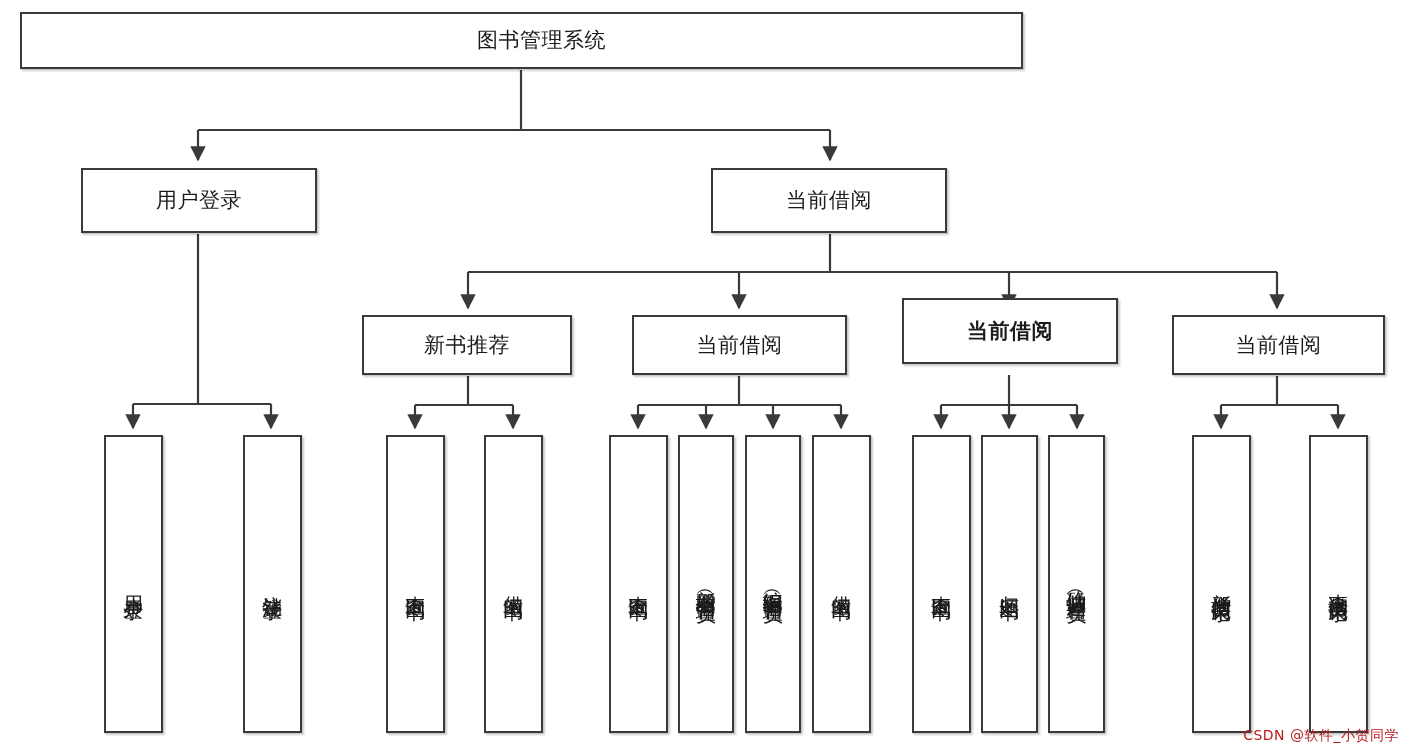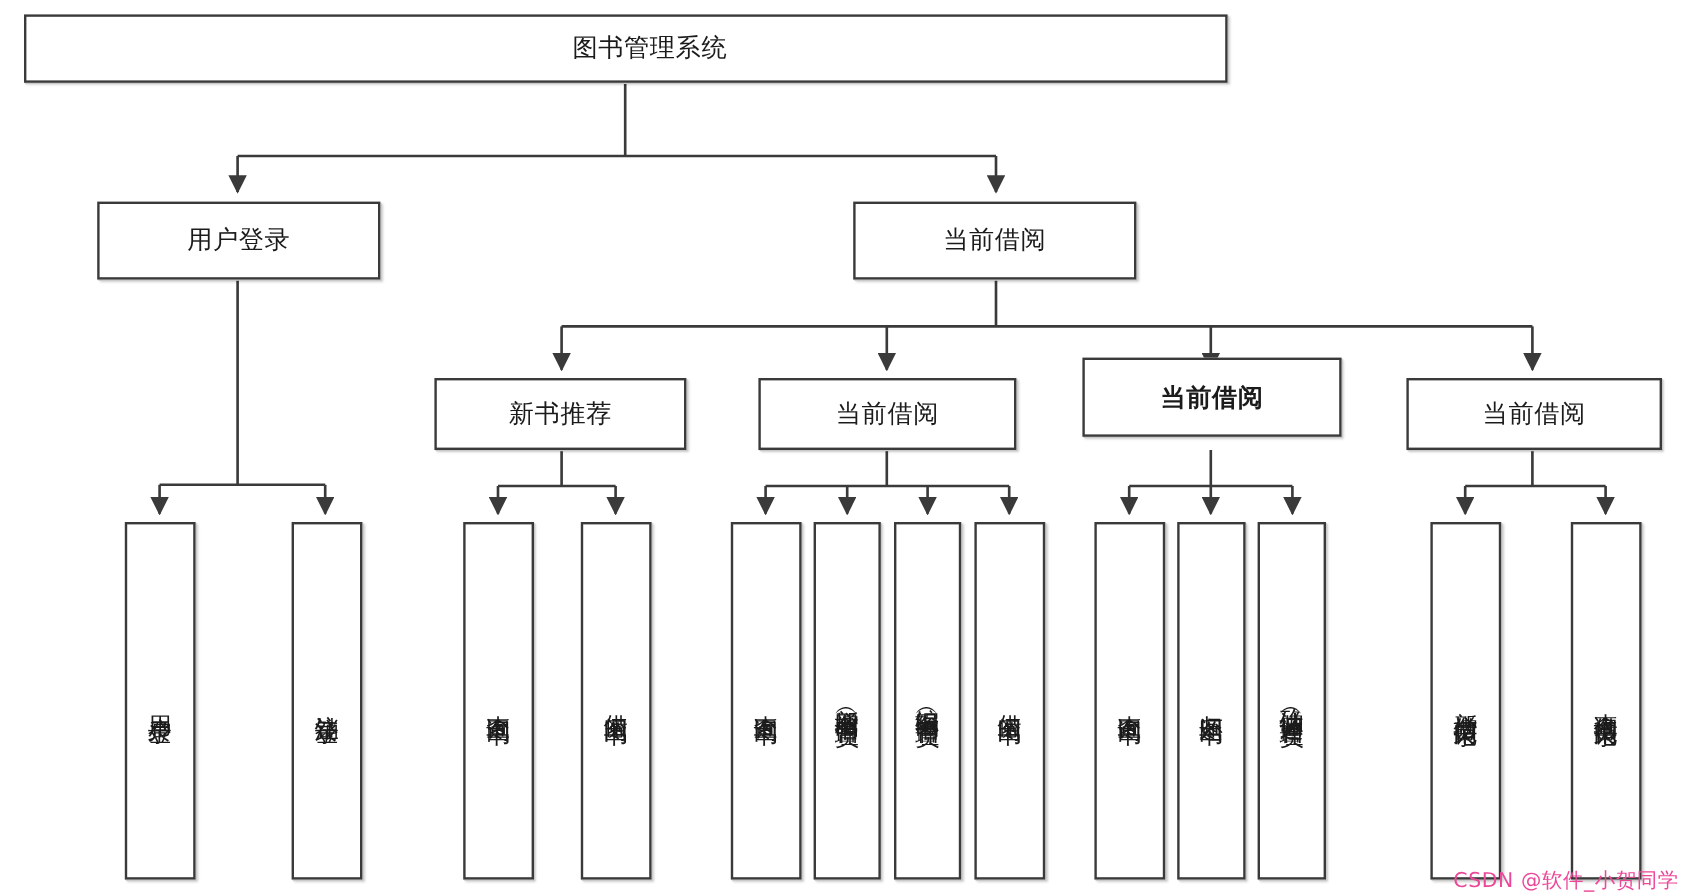--- a/index.html
+++ b/index.html
@@ -64,22 +64,22 @@
     text-orientation: upright;
     font-size: 20px;
     line-height: 1.12;
     letter-spacing: 2px;
     max-height: 286px;
   }
   .watermark {
     position: absolute;
     right: 6px;
     bottom: 2px;
-    font-size: 17px;
-    color: #ec4899;
+    font-size: 14px;
+    color: #b91c1c;
     letter-spacing: 0.5px;
     z-index: 5;
     white-space: nowrap;
     font-family: "DejaVu Sans", "Liberation Sans", sans-serif;
   }
 </style>
 </head>
 <body>
 
 <div id="canvas">

